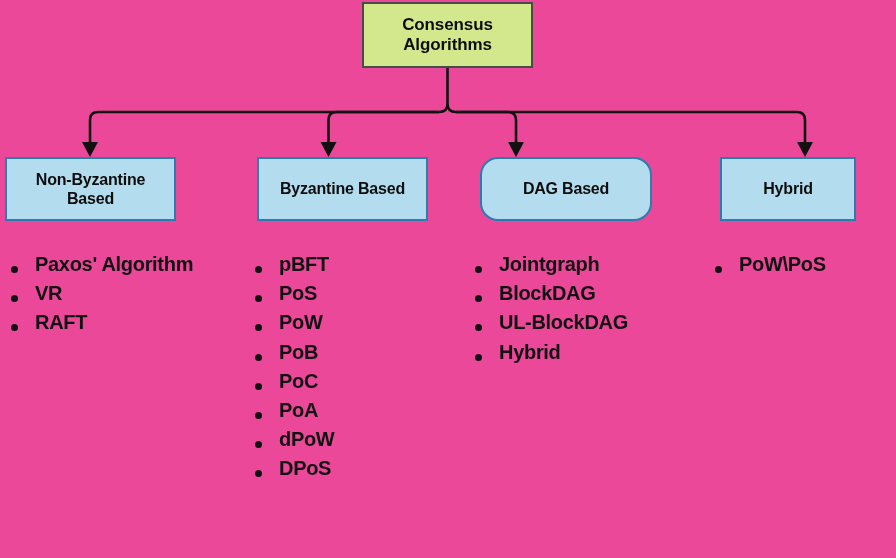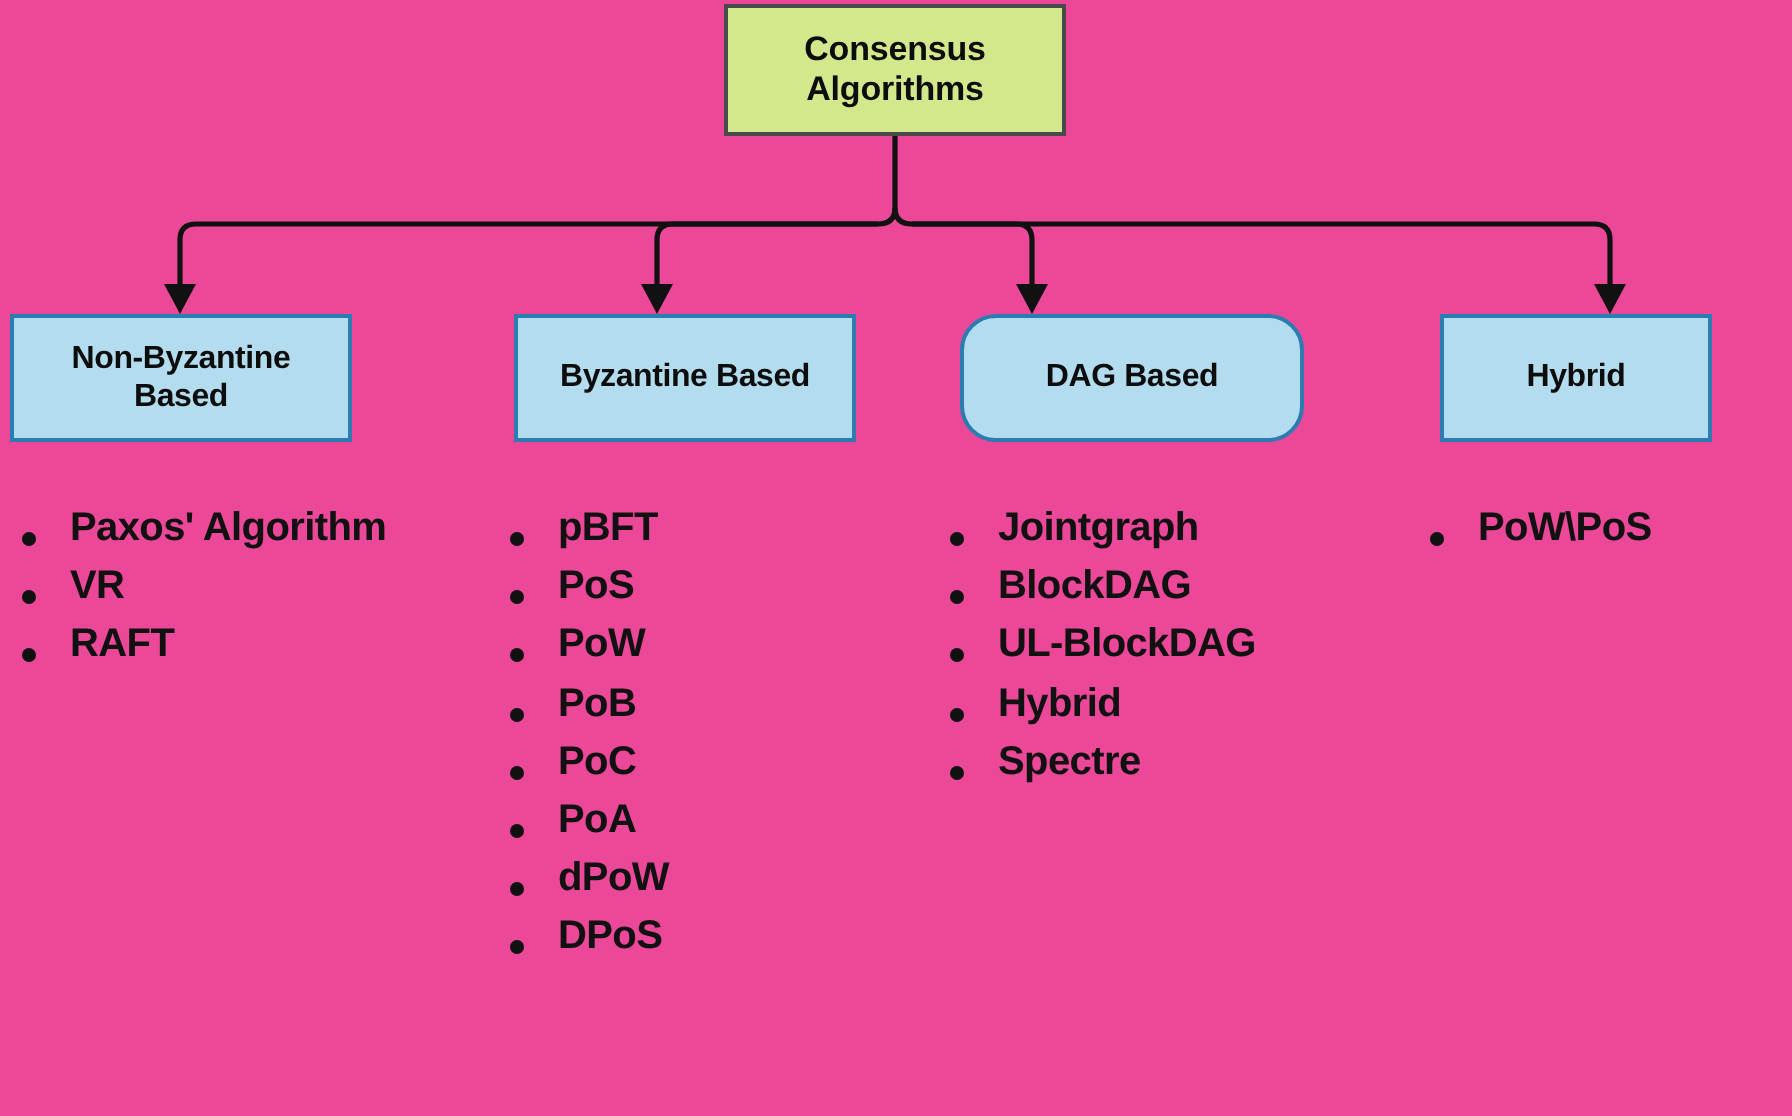--- a/index.html
+++ b/index.html
@@ -170,19 +170,18 @@
       <li class="bullet-item nowrap">PoC</li>
       <li class="bullet-item nowrap">PoA</li>
       <li class="bullet-item nowrap">dPoW</li>
       <li class="bullet-item nowrap">DPoS</li>
     </ul>
   <ul class="bullet-list" id="list-2">
       <li class="bullet-item">Jointgraph</li>
       <li class="bullet-item">BlockDAG</li>
       <li class="bullet-item">UL-BlockDAG</li>
       <li class="bullet-item">Hybrid</li>
-      <li class="bullet-item">Spectre</li>
     </ul>
   <ul class="bullet-list" id="list-3">
       <li class="bullet-item nowrap">PoW\PoS</li>
     </ul>
 
 </div>
 
 </body></html>

